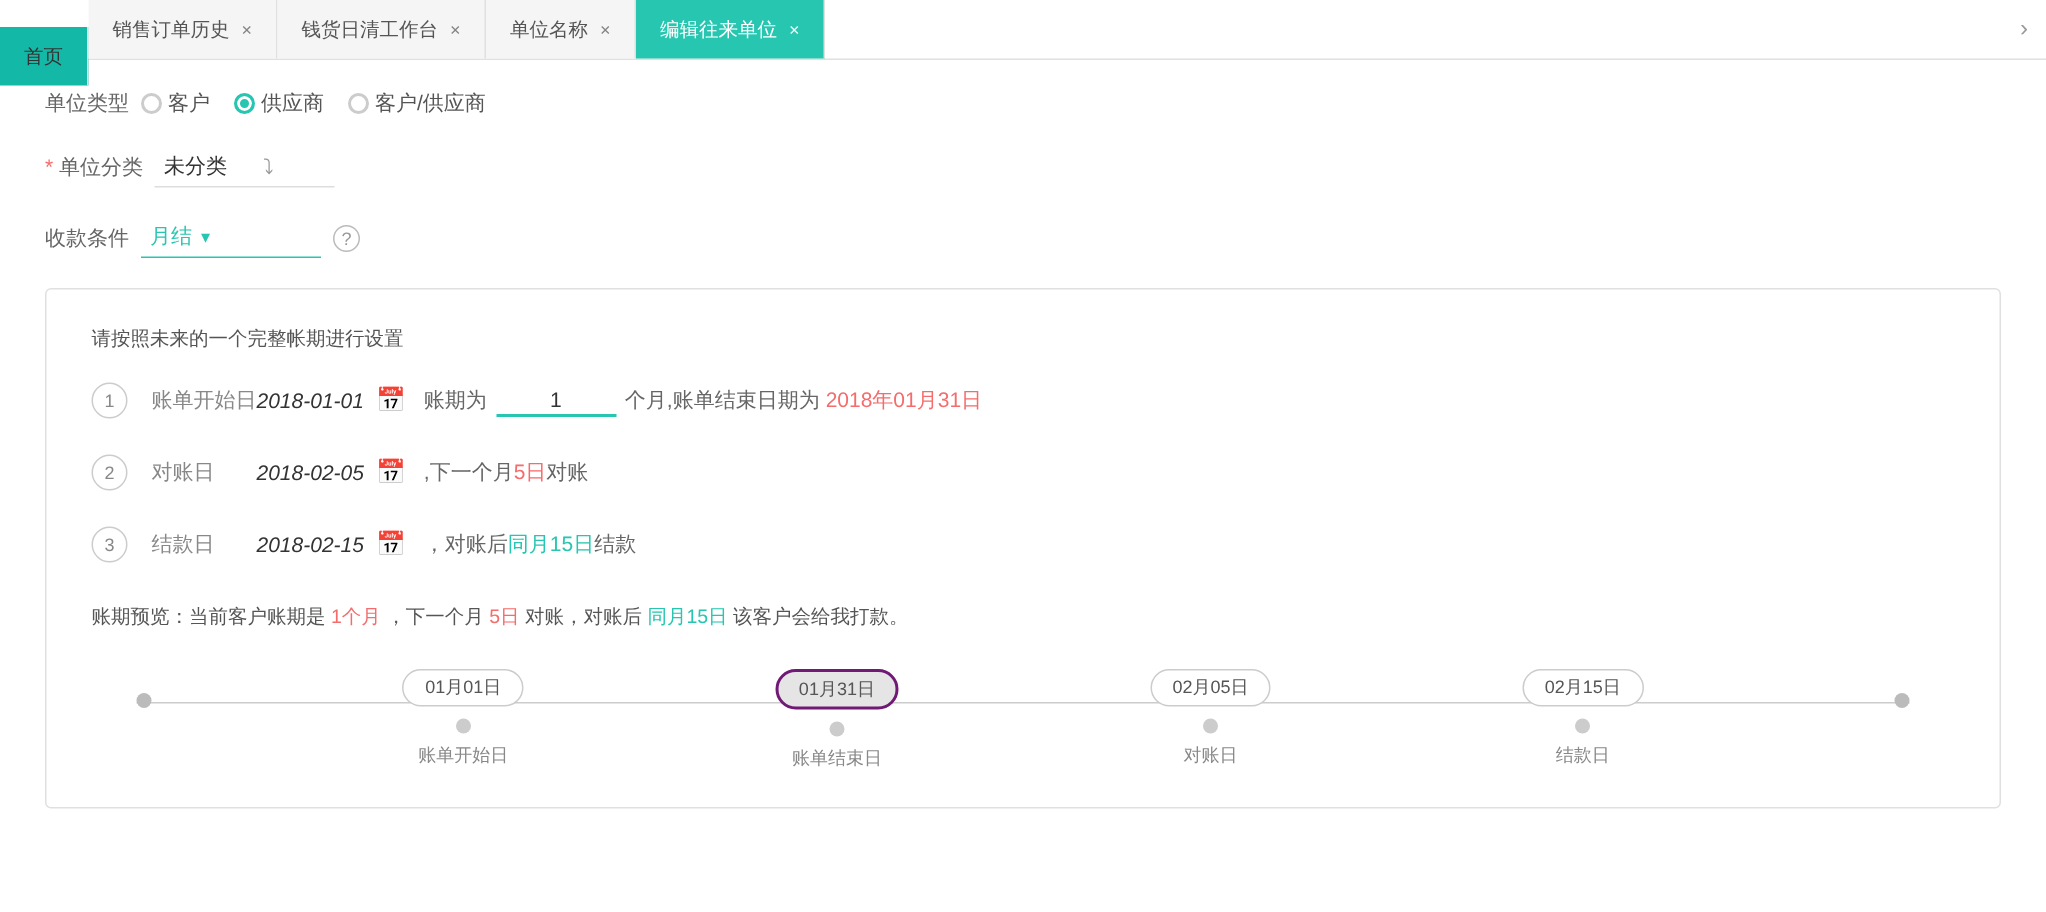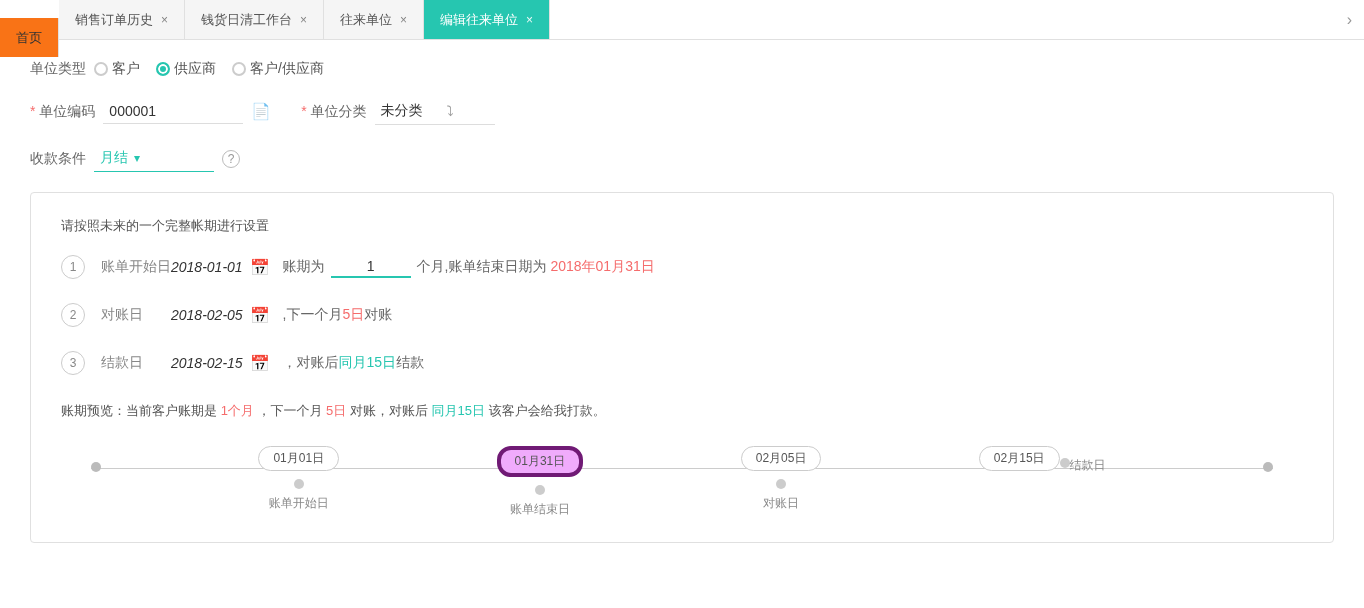--- a/index.html
+++ b/index.html
@@ -20,21 +20,21 @@
       padding: 0 16px;
       height: 100%;
       cursor: pointer;
       font-size: 13px;
       color: #555;
       border-right: 1px solid #e0e0e0;
       white-space: nowrap;
       background: #f5f5f5;
     }
     .tab-item:first-child {
-      background: #f97316;
+      background: #14b8a6;
       color: #333;
       margin-top: 36px;
     }
     .tab-item.active {
       background: #26c6b0;
       color: #fff;
     }
     .tab-item .close-btn {
       margin-left: 8px;
       font-size: 12px;
@@ -254,21 +254,21 @@
   </div>
   <div class="tab-item">
     <span>销售订单历史</span>
     <span class="close-btn">×</span>
   </div>
   <div class="tab-item">
     <span>钱货日清工作台</span>
     <span class="close-btn">×</span>
   </div>
   <div class="tab-item">
-    <span>往来单位</span>
+    <span>单位名称</span>
     <span class="close-btn">×</span>
   </div>
   <div class="tab-item active">
     <span>编辑往来单位</span>
     <span class="close-btn">×</span>
   </div>
   <div class="tab-more">›</div>
 </div>
 
 <div class="content-area">
@@ -287,25 +287,20 @@
         </div>
         <div class="radio-item">
           <span class="radio-circle"></span>
           <span>客户/供应商</span>
         </div>
       </div>
     </div>
   </div>
 
   <div class="form-row">
-    <div class="form-field">
-      <label class="required">单位编码</label>
-      <input class="form-input" type="text" value="000001" style="width: 140px;">
-      <span class="icon-btn">📄</span>
-    </div>
     <div class="form-field">
       <label class="required">单位分类</label>
       <div class="category-wrapper">
         <span>未分类</span>
         <span class="category-arrow">⤵</span>
       </div>
     </div>
   </div>
 
   <div class="form-row">
@@ -371,32 +366,32 @@
           <div style="width:10px;height:10px;border-radius:50%;background:#bbb;"></div>
         </div>
 
         <div style="display:flex; flex-direction:column; align-items:center;">
           <div style="background:#fff; border:1px solid #ccc; border-radius:14px; padding:3px 14px; font-size:12px; color:#555; white-space:nowrap; margin-bottom:8px;">01月01日</div>
           <div style="width:10px;height:10px;border-radius:50%;background:#ccc;"></div>
           <div style="font-size:12px; color:#888; margin-top:6px; white-space:nowrap;">账单开始日</div>
         </div>
 
         <div style="display:flex; flex-direction:column; align-items:center;">
-          <div style="background:#f0abfc; border:4px solid #701a75; border-radius:14px; padding:3px 14px; font-size:12px; color:#555; white-space:nowrap; margin-bottom:8px;">01月31日</div>
+          <div style="background:#e5e5e5; border:2px solid #701a75; border-radius:14px; padding:3px 14px; font-size:12px; color:#555; white-space:nowrap; margin-bottom:8px;">01月31日</div>
           <div style="width:10px;height:10px;border-radius:50%;background:#ccc;"></div>
           <div style="font-size:12px; color:#888; margin-top:6px; white-space:nowrap;">账单结束日</div>
         </div>
 
         <div style="display:flex; flex-direction:column; align-items:center;">
           <div style="background:#fff; border:1px solid #ccc; border-radius:14px; padding:3px 14px; font-size:12px; color:#555; white-space:nowrap; margin-bottom:8px;">02月05日</div>
           <div style="width:10px;height:10px;border-radius:50%;background:#ccc;"></div>
           <div style="font-size:12px; color:#888; margin-top:6px; white-space:nowrap;">对账日</div>
         </div>
 
-        <div style="display:flex; flex-direction:row; align-items:center;">
+        <div style="display:flex; flex-direction:column; align-items:center;">
           <div style="background:#fff; border:1px solid #ccc; border-radius:14px; padding:3px 14px; font-size:12px; color:#555; white-space:nowrap; margin-bottom:8px;">02月15日</div>
           <div style="width:10px;height:10px;border-radius:50%;background:#ccc;"></div>
           <div style="font-size:12px; color:#888; margin-top:6px; white-space:nowrap;">结款日</div>
         </div>
 
         <div style="display:flex; flex-direction:column; align-items:center; margin-top:16px;">
           <div style="width:10px;height:10px;border-radius:50%;background:#bbb;"></div>
         </div>
 
       </div>

